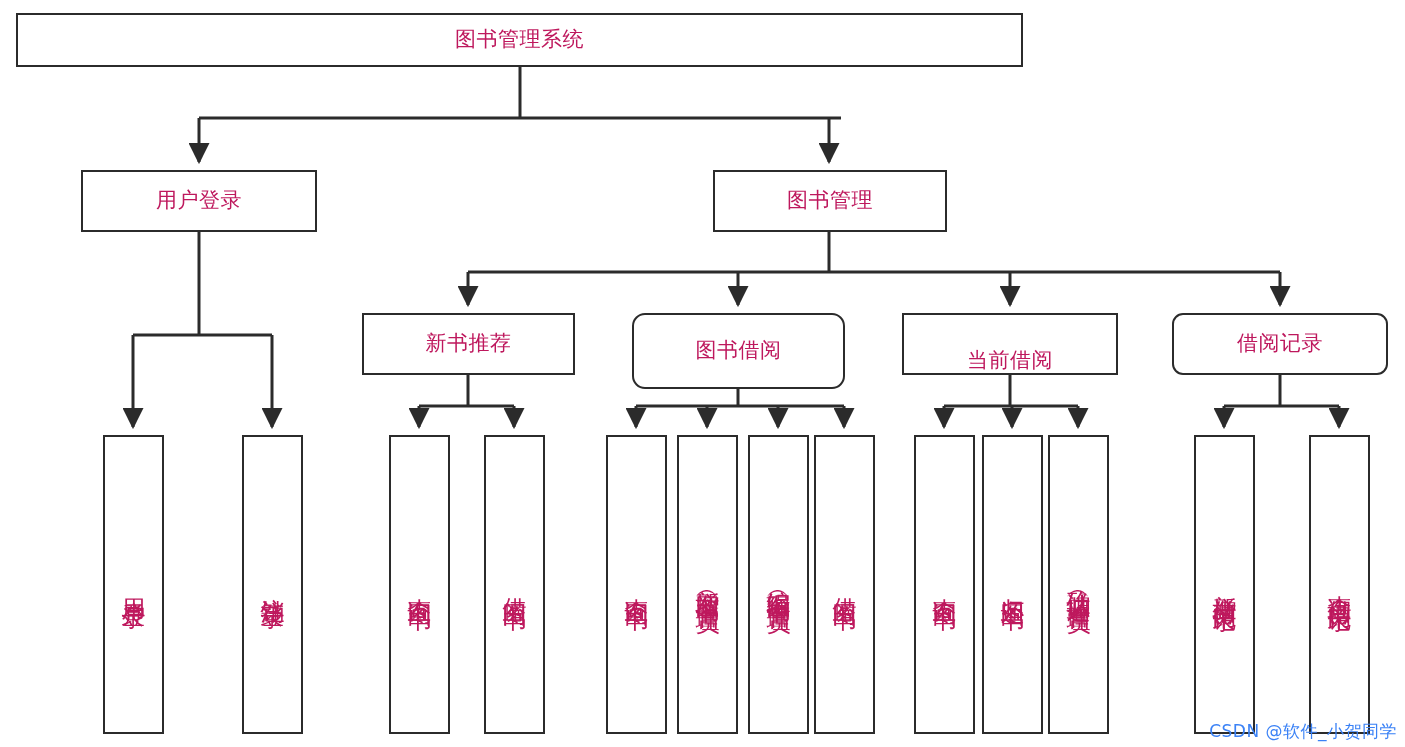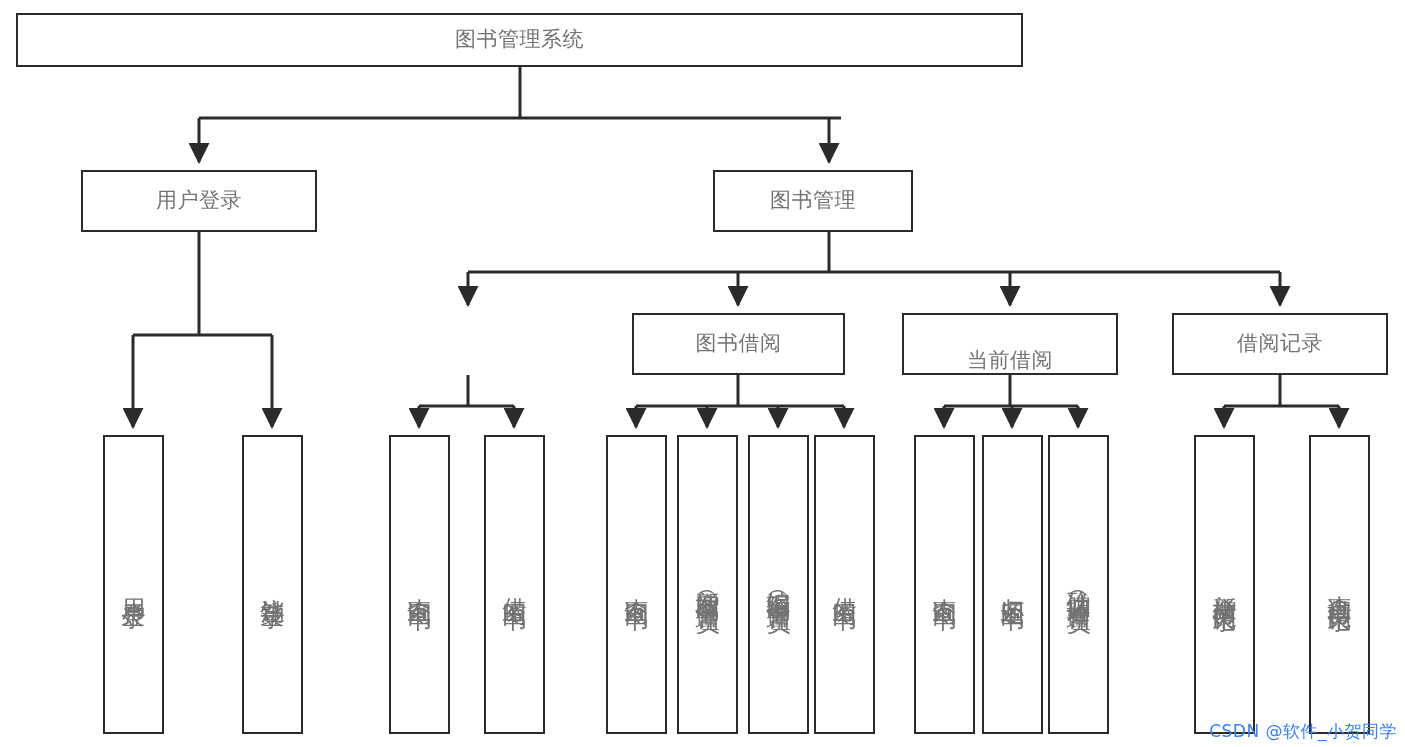--- a/index.html
+++ b/index.html
@@ -26,21 +26,21 @@
     pointer-events: none;
   }
   .node {
     position: absolute;
     box-sizing: border-box;
     border: 2px solid #2b2b2b;
     background: #ffffff;
     display: flex;
     align-items: center;
     justify-content: center;
-    color: #737373;
+    color: #be185d;
   }
   .node .label {
     display: block;
     text-align: center;
     line-height: 1.12;
     letter-spacing: 0.5px;
   }
   .node.horiz .label {
     font-size: 21px;
     writing-mode: horizontal-tb;
@@ -122,31 +122,34 @@
     </g>
   </svg>
 
   <div class="node horiz" style="left: 16px; top: 13px; width: 1007px; height: 54px;">
     <span class="label">图书管理系统</span>
   </div>
 
   <div class="node horiz" style="left: 81px; top: 170px; width: 236px; height: 62px;">
     <span class="label">用户登录</span>
   </div>
-  <div class="node horiz" style="left: 713px; top: 170px; width: 200px; height: 62px;">
+  <div class="node horiz" style="left: 713px; top: 170px; width: 234px; height: 62px;">
     <span class="label">图书管理</span>
   </div>
 
-  <div class="node horiz" style="left: 632px; top: 313px; width: 213px; height: 62px;">
+  <div class="node horiz" style="left: 362px; top: 313px; width: 213px; height: 62px;">
+    <span class="label">新书推荐</span>
+  </div>
+  <div class="node horiz" style="left: 632px; top: 313px; width: 213px; height: 76px; border-radius: 13px;">
     <span class="label">图书借阅</span>
   </div>
   <div class="node horiz" style="left: 902px; top: 313px; width: 216px; height: 62px; align-items: flex-end;">
     <span class="label">当前借阅</span>
   </div>
-  <div class="node horiz" style="left: 1172px; top: 313px; width: 216px; height: 62px;">
+  <div class="node horiz" style="left: 1172px; top: 313px; width: 216px; height: 62px; border-radius: 11px;">
     <span class="label">借阅记录</span>
   </div>
 
   <div class="node vert" style="left: 103px; top: 435px; width: 61px; height: 299px;">
     <span class="label">用户登录</span>
   </div>
   <div class="node vert" style="left: 242px; top: 435px; width: 61px; height: 299px;">
     <span class="label">注销登录</span>
   </div>
   <div class="node vert" style="left: 389px; top: 435px; width: 61px; height: 299px;">

